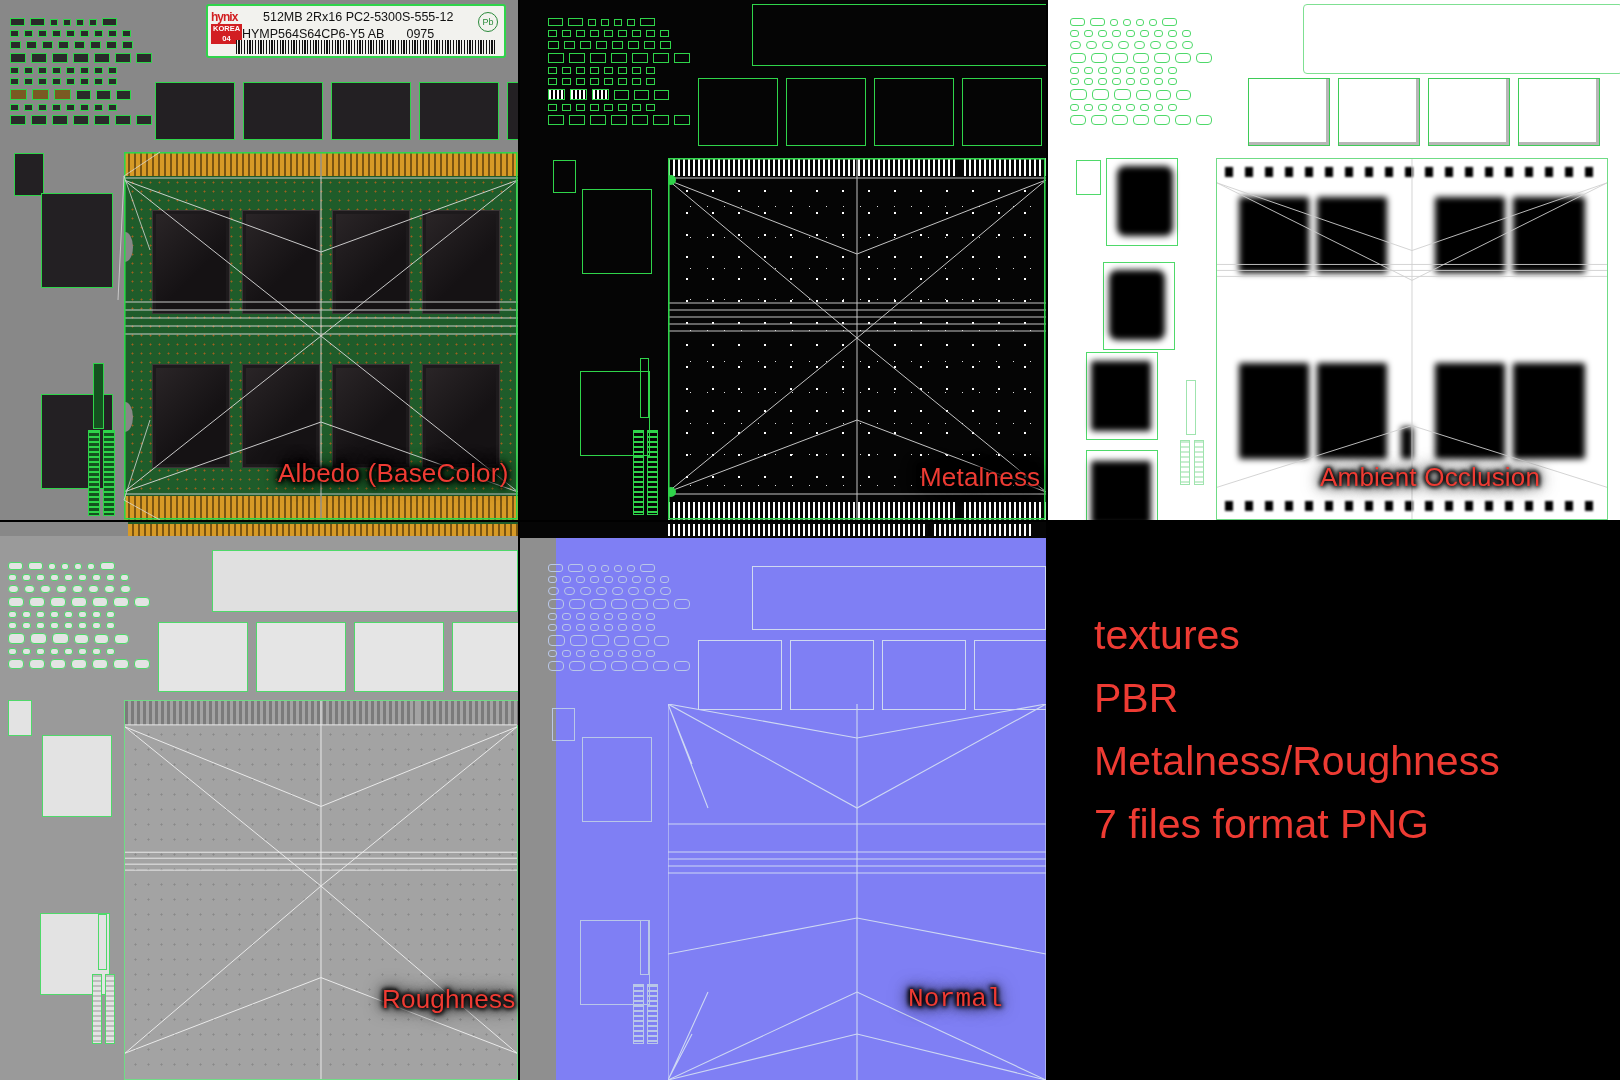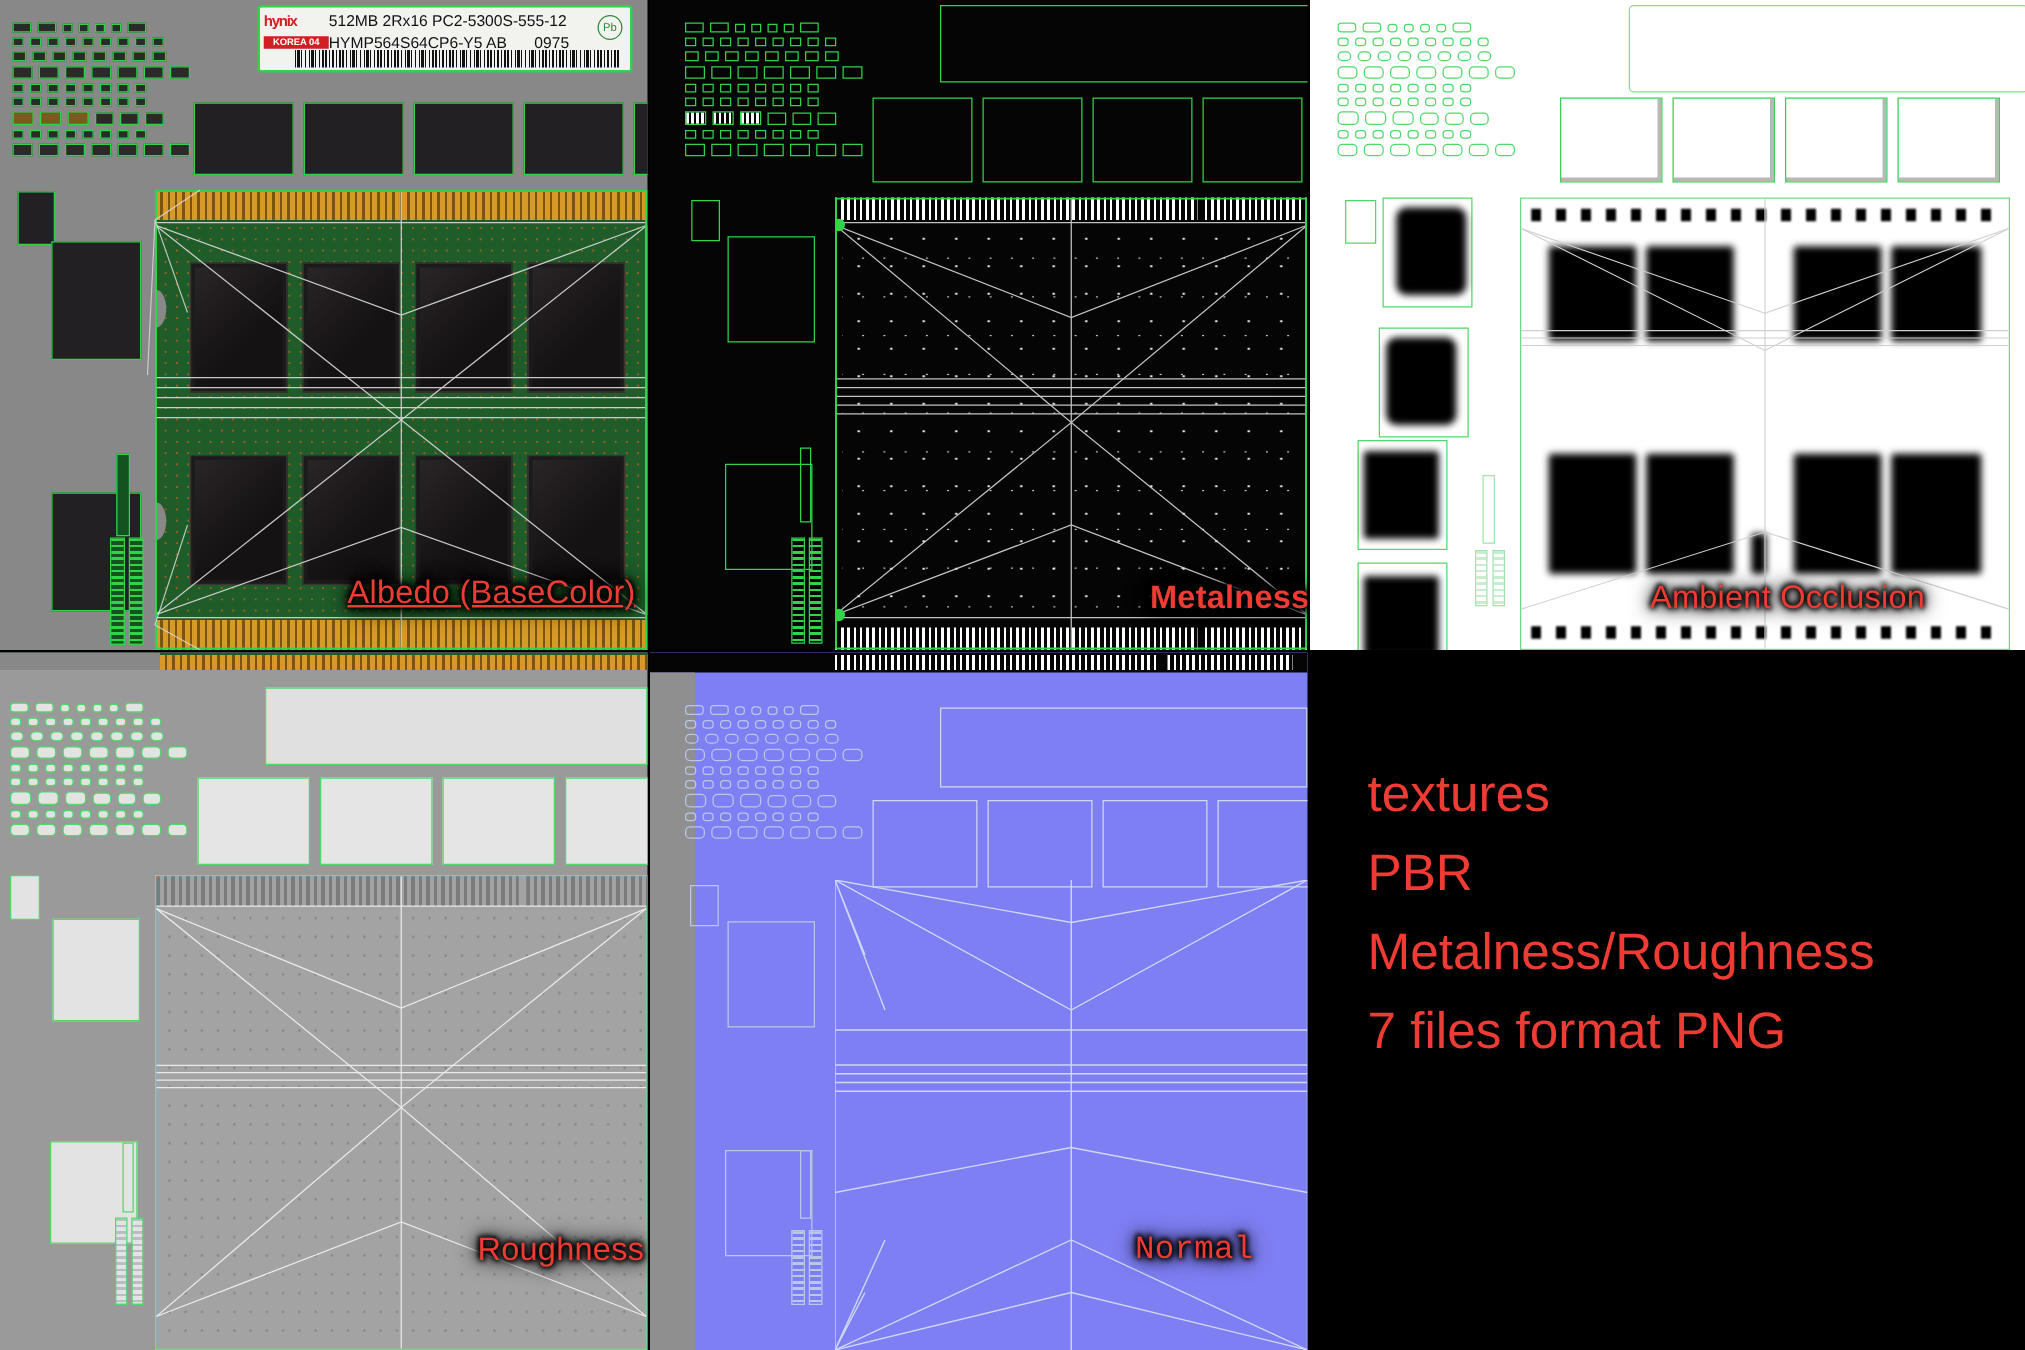--- a/index.html
+++ b/index.html
@@ -11,21 +11,21 @@
   }
   #sheet {
     position: relative;
     width: 1620px; height: 1080px;
     background: #000;
   }
   .panel { position: absolute; overflow: hidden; }
 
   
   .p-albedo   { left: 0;     top: 0;    width: 518px; height: 520px; }
-  .p-metal    { left: 520px; top: 0;    width: 526px; height: 520px; font-weight: bold; }
+  .p-metal    { left: 520px; top: 0;    width: 526px; height: 520px; }
   .p-ao       { left: 1048px;top: 0;    width: 572px; height: 520px; }
   .p-rough    { left: 0;     top: 522px;width: 518px; height: 558px; }
   .p-normal   { left: 520px; top: 522px;width: 526px; height: 558px; }
   .p-info     { left: 1048px;top: 522px;width: 572px; height: 558px; }
 
   
   .bg-albedo { background: #888888; }
   .bg-metal  { background: #050505; }
   .bg-ao     { background: #ffffff; }
   .bg-rough  { background: #9a9a9a; }
@@ -79,21 +79,21 @@
   }
   .sticker-rows { position: absolute; left: 3px; top: 2px; right: 2px; }
   .srow { display: flex; align-items: center; height: 15px; }
   .hynix-logo {
     color: #d21f22; font-weight: bold; font-size: 12px;
     font-family: "Liberation Sans", sans-serif;
     letter-spacing: -1px; width: 52px; line-height: 12px;
   }
   .korea {
     color: #ffffff; background: #d21f22; font-size: 7.5px;
-    font-weight: bold; padding: 0 2px; width: 52px;
+    font-weight: bold; padding: 0 2px; width: 31px;
     text-align: center; line-height: 10px;
   }
   .stext { color: #111; font-size: 12.5px; white-space: nowrap; }
   .stext2 { color: #111; font-size: 12.5px; white-space: nowrap; }
   .barcode {
     position: absolute; left: 28px; bottom: 2px; right: 8px; height: 14px;
     background: repeating-linear-gradient(to right,
       #111 0 1px, #f2f2ee 1px 2px, #111 2px 4px, #f2f2ee 4px 5px,
       #111 5px 6px, #f2f2ee 6px 8px, #111 8px 9px, #f2f2ee 9px 11px);
   }
@@ -317,21 +317,21 @@
       </svg>
     </div>
 
     <svg class="wire" viewBox="0 0 518 520" preserveAspectRatio="none">
       <g stroke="#dcdcdc" stroke-width="0.9" fill="none" opacity="0.85">
         <path d="M124,176 L160,152 M124,176 L150,250 M124,176 L118,300"></path>
         <path d="M124,500 L160,520 M124,500 L150,420"></path>
       </g>
     </svg>
 
-    <div class="caption" style="left:278px; top:458px;text-decoration:underline;">Albedo (BaseColor)</div>
+    <div class="caption" style="left:278px; top:458px;">Albedo (BaseColor)</div>
   </div>
 
   <div class="panel p-metal bg-metal">
     <div class="fill"></div>
 
     <div class="padgrid" style="left:28px; top:18px;">
       <div class="padrow">
           <span class="pad" style="width:15px;height:8px;border-color:#2fd44a"></span>
           <span class="pad" style="width:15px;height:8px;border-color:#2fd44a"></span>
           <span class="pad" style="width:8px;height:7px;border-color:#2fd44a"></span>

